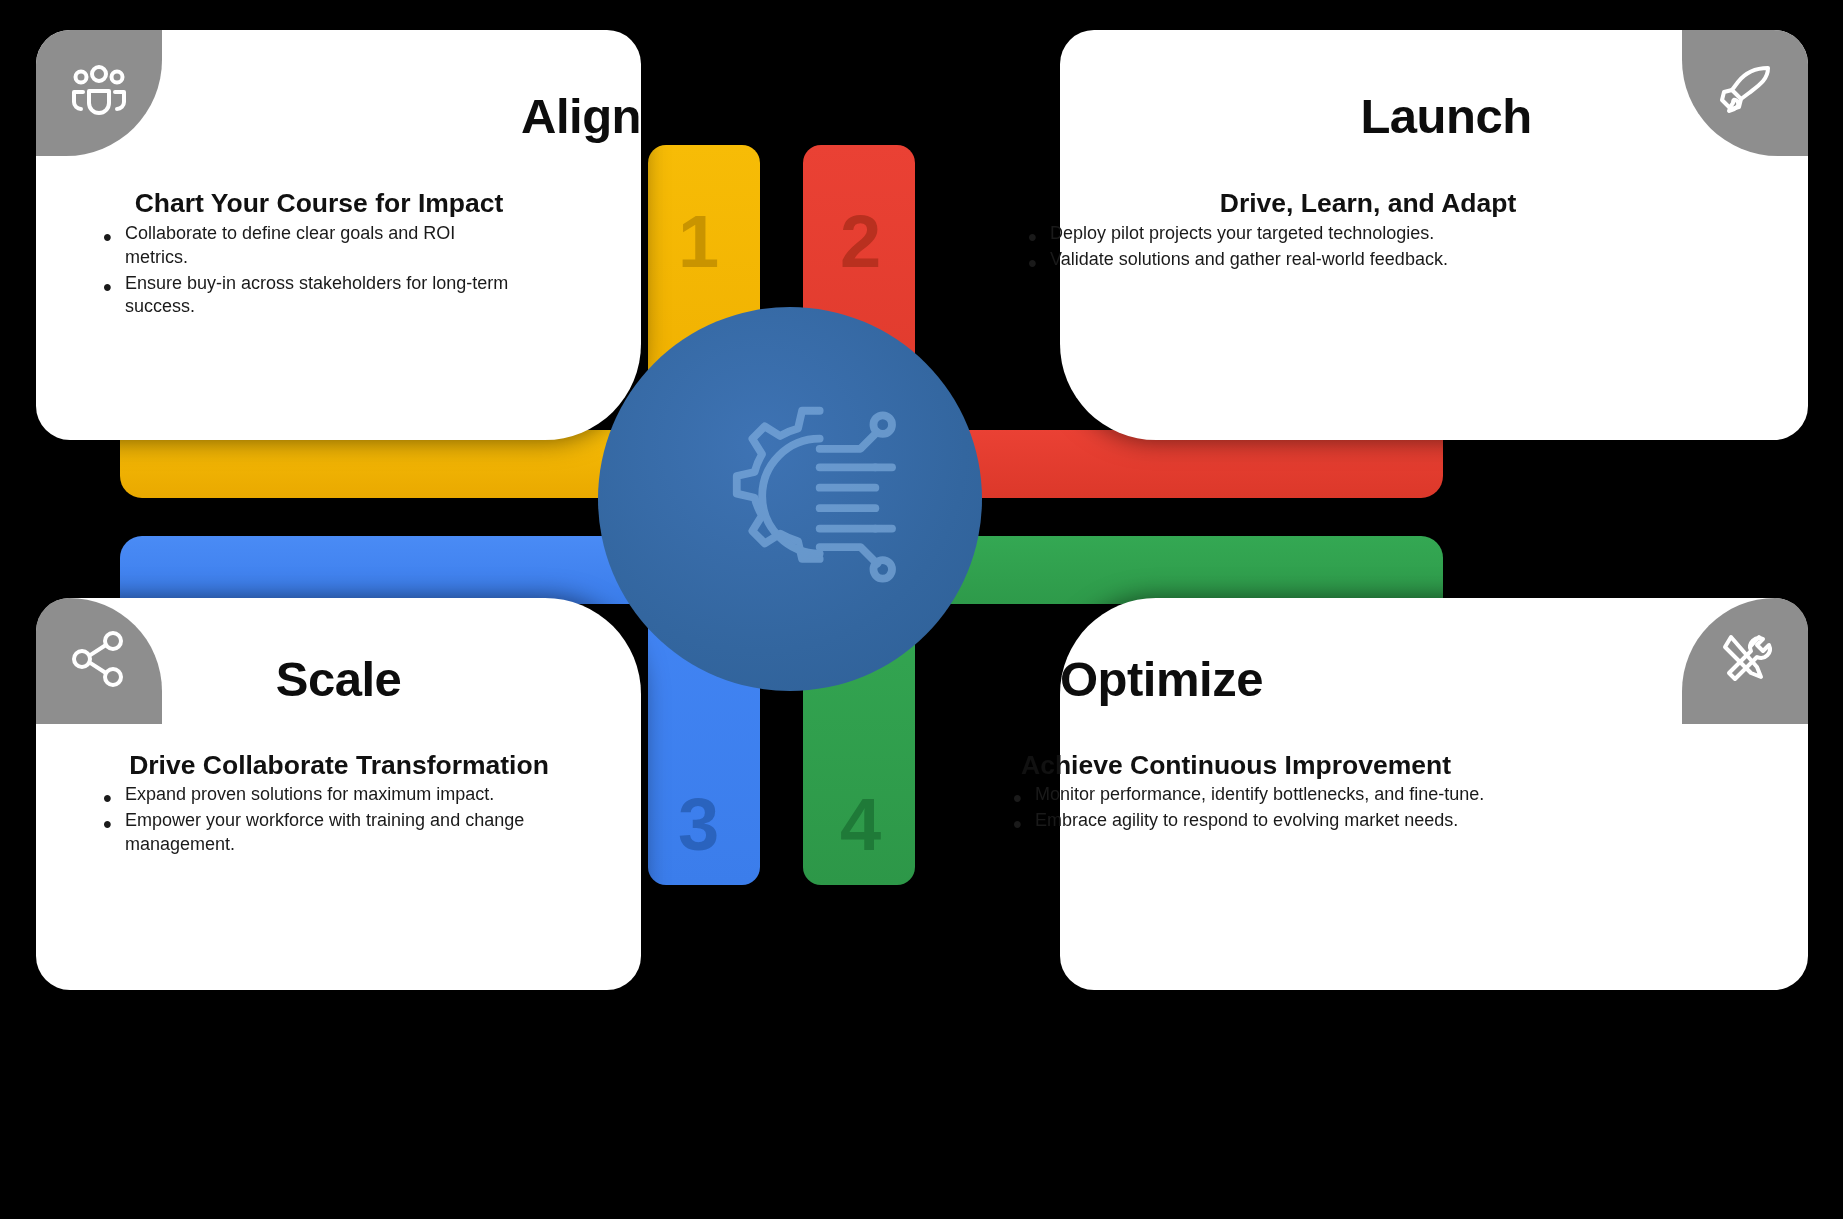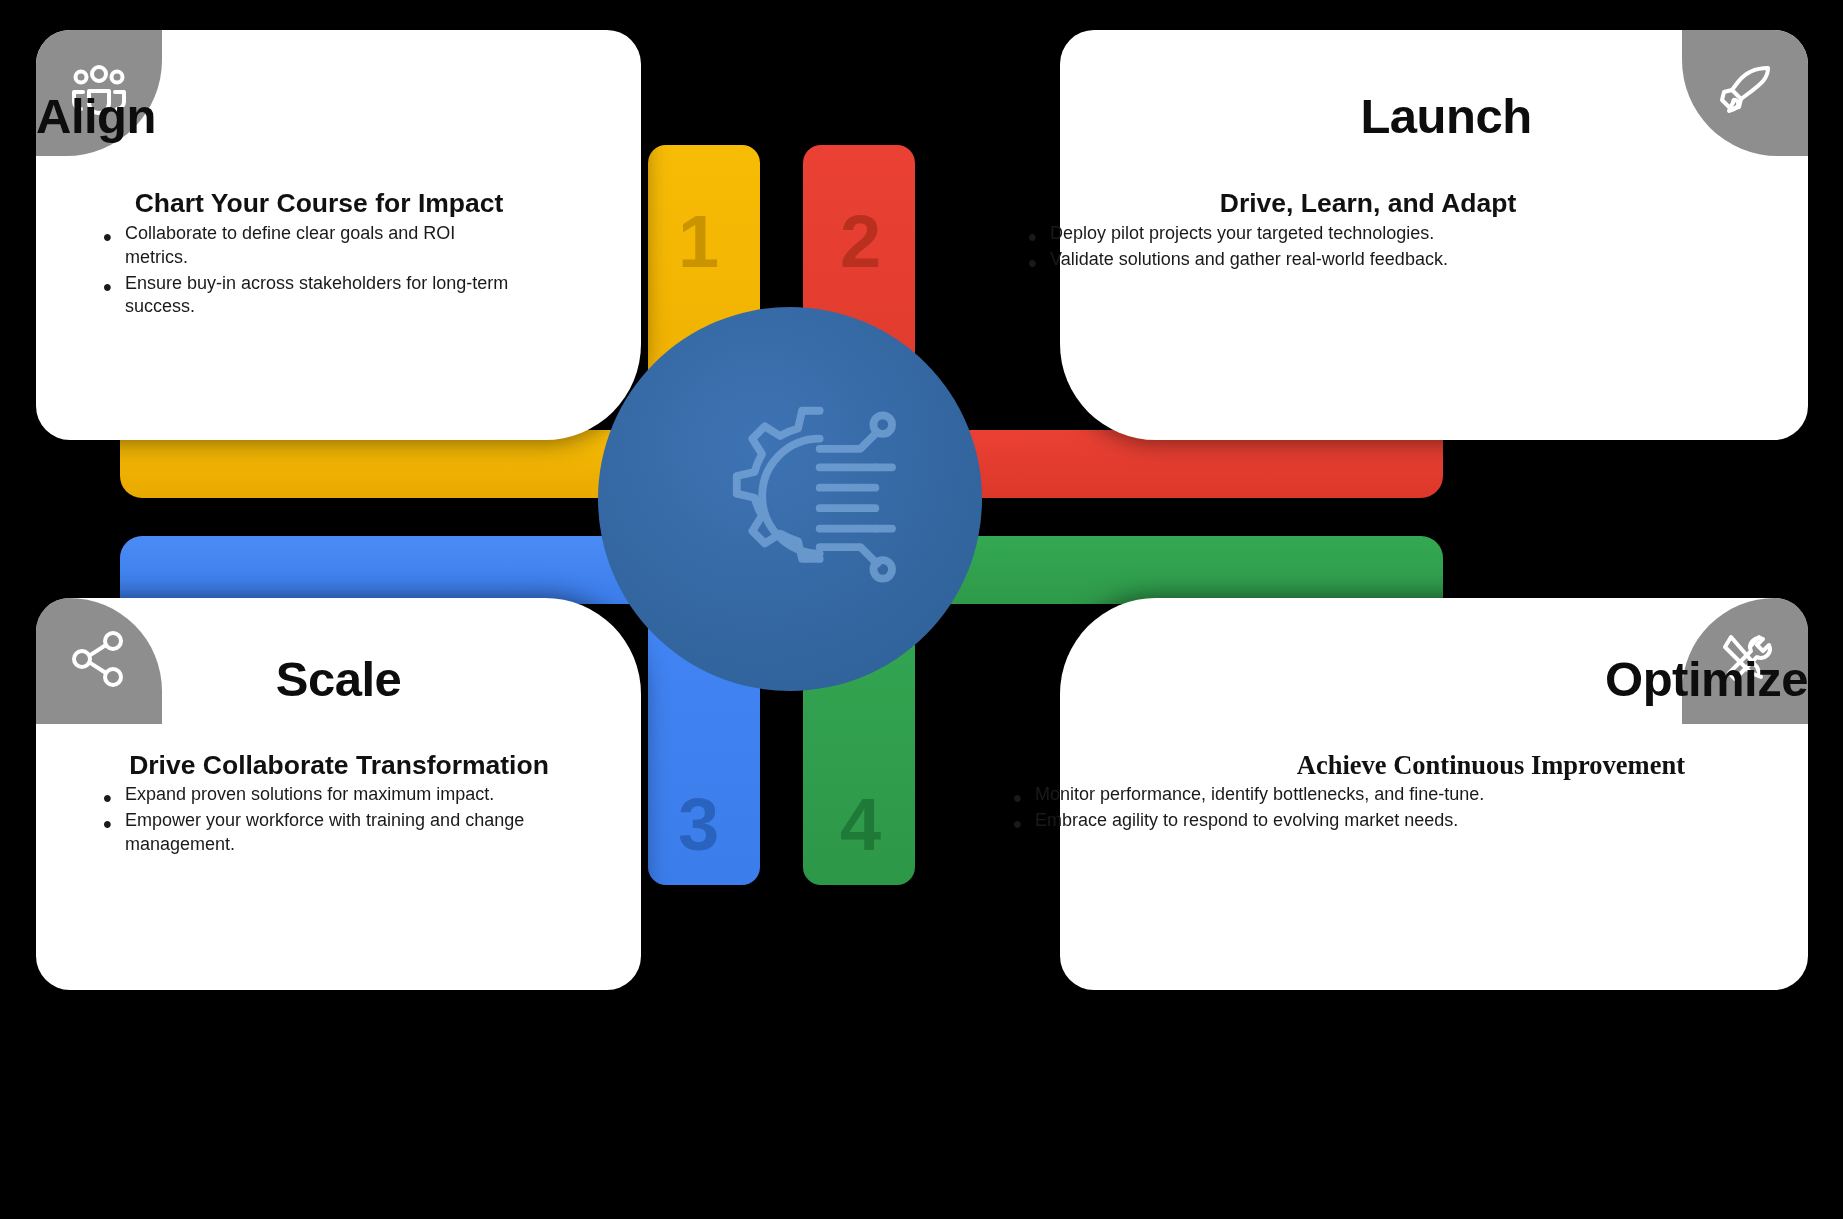--- a/index.html
+++ b/index.html
@@ -106,34 +106,34 @@
      border-radius:34px 96px 0 0; }
   .badge-br { left:1682px; top:598px;
      border-radius:96px 34px 0 0; }
   .badge svg { width:64px; height:64px; }
 
   
   .card-title {
     position:absolute; font-size:49px; font-weight:700; color:#0d0d0d;
     letter-spacing:-0.5px; line-height:1;
   }
-  .t-align    { left:36px; top:92px;  width:605px; text-align:left; }
+  .t-align    { left:36px; top:92px;  width:605px; text-align:right; }
   .t-launch   { left:1060px; top:92px; width:748px; text-align:center;margin-left:12px; }
   .t-scale    { left:36px; top:655px;  width:605px; text-align:center; }
-  .t-optimize { left:1060px; top:655px; width:748px; text-align:right; }
+  .t-optimize { left:1060px; top:655px; width:748px; text-align:left; }
 
   .sub {
     position:absolute; font-size:26.5px; font-weight:700; color:#111;
     line-height:1.2;
     padding-left:36px;
   }
   .s-align    { left:36px; top:188px;  width:530px; text-align:center; }
   .s-launch   { left:1000px; top:188px; width:700px; text-align:center; }
   .s-scale    { left:36px; top:750px;  width:570px; text-align:center; }
-  .s-optimize { left:985px; top:750px; width:700px; text-align:right;font-family:Liberation Serif, serif; }
+  .s-optimize { left:985px; top:750px; width:700px; text-align:left; }
 
   ul.bullets {
     position:absolute; list-style:none; font-size:18px; color:#1a1a1a;
     line-height:1.32;
   }
   ul.bullets li { position:relative; padding-left:30px; margin-bottom:2px; }
   ul.bullets li::before {
     content:"•"; position:absolute; left:8px; top:-1px;
     font-size:25px; color:#1a1a1a;
   }

